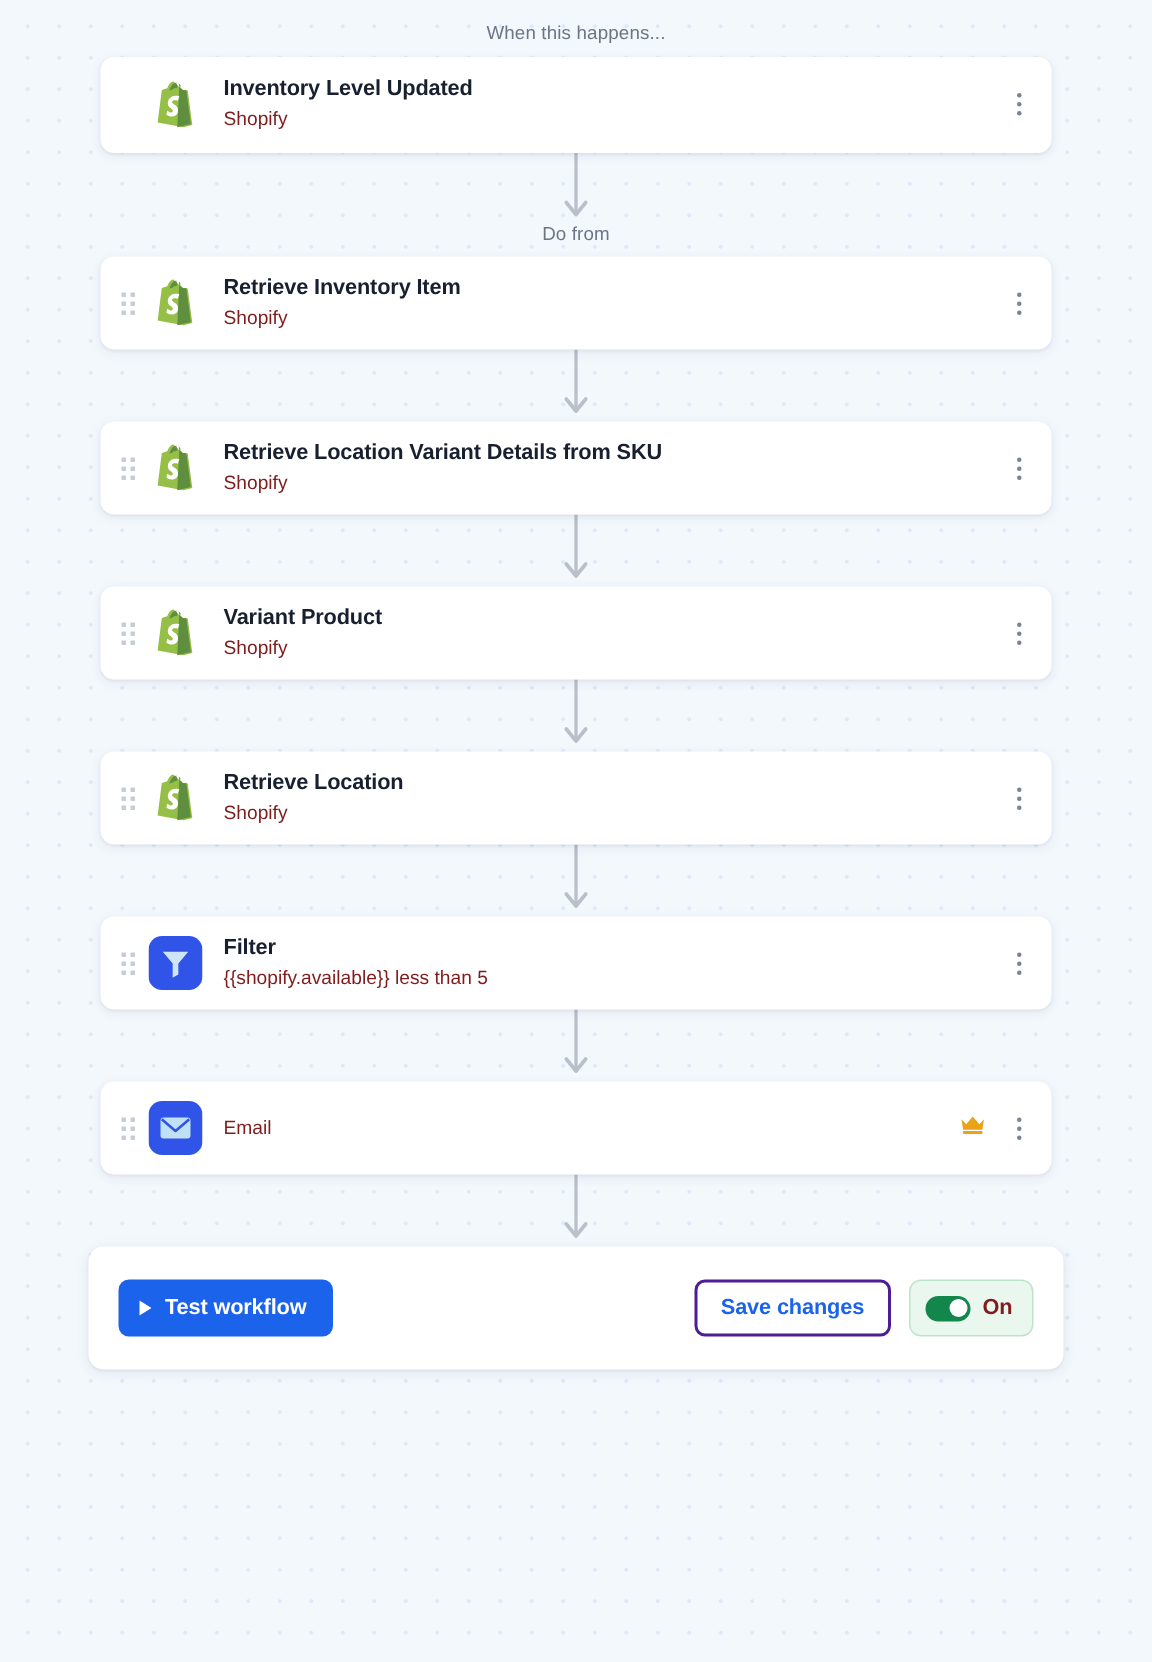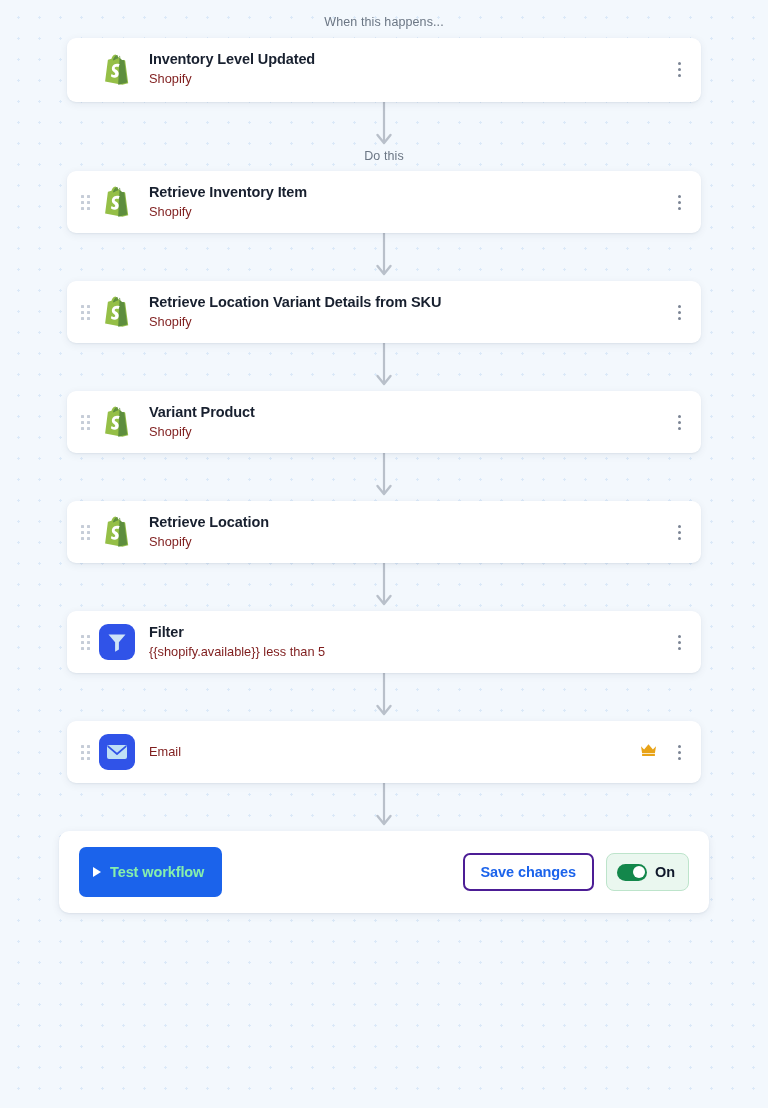--- a/index.html
+++ b/index.html
@@ -149,24 +149,24 @@
     border-radius: 10px;
     box-shadow: 0 1px 2px rgba(23,43,77,0.06),
                 0 2px 9px rgba(23,43,77,0.08);
     display: flex;
     align-items: center;
     padding: 0 20px;
     gap: 12px;
   }
   .btn-test {
     background: #1b63eb;
-    color: #86efac;
+    color: #ffffff;
     border: none;
     border-radius: 7px;
-    height: 50px;
+    height: 38px;
     padding: 0 18px 0 14px;
     font-size: 14.5px;
     font-weight: bold;
     font-family: inherit;
     display: inline-flex;
     align-items: center;
     gap: 9px;
     cursor: pointer;
     letter-spacing: -0.1px;
     justify-content: flex-end;
@@ -215,21 +215,21 @@
     content: "";
     position: absolute;
     top: 2.5px; right: 2.5px;
     width: 12px; height: 12px;
     border-radius: 50%;
     background: #ffffff;
   }
   .toggle-label {
     font-size: 14.5px;
     font-weight: bold;
-    color: #0f172a;
+    color: #7f1d1d;
     letter-spacing: -0.1px;
   }
 </style>
 </head>
 <body>
 
 <div class="canvas">
 
   <div class="caption caption-when">When this happens...</div>
 
@@ -258,21 +258,21 @@
     </div>
   </div>
 
   <div class="connector" style="height:48px;">
     <svg width="22" height="48" viewBox="0 0 22 48">
       <line x1="11" y1="0" x2="11" y2="39" stroke="#b9c0ca" stroke-width="2.2"></line>
       <path d="M4.5 33 L11 41 L17.5 33" fill="none" stroke="#b9c0ca" stroke-width="2.4" stroke-linecap="round" stroke-linejoin="round"></path>
     </svg>
   </div>
 
-  <div class="caption caption-do">Do this</div>
+  <div class="caption caption-do">Do from</div>
 
   <div style="margin-top:9px;">
     <div class="card">
       <span class="drag-handle">
         <i></i>
           <i></i>
           <i></i>
           <i></i>
           <i></i>
           <i></i>

